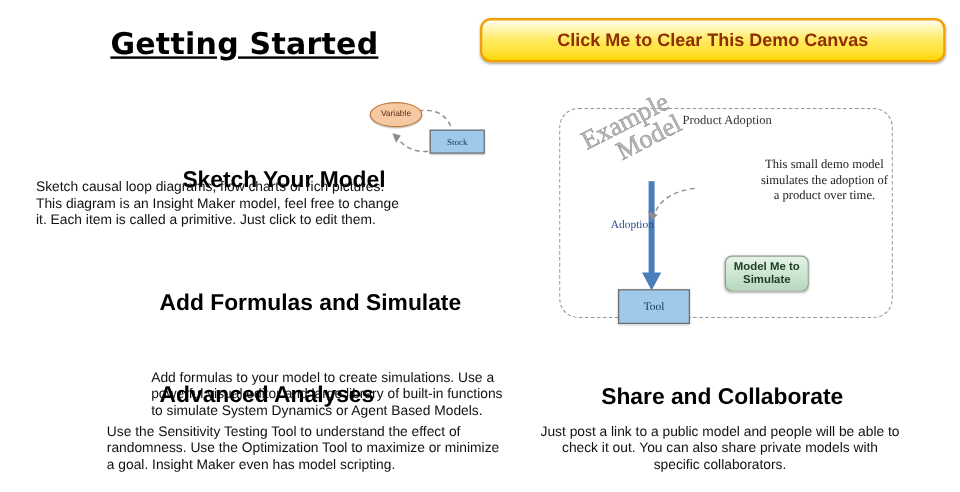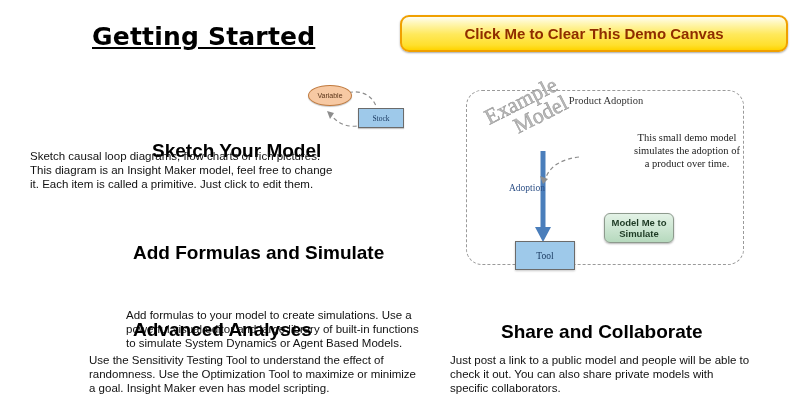--- a/index.html
+++ b/index.html
@@ -18,21 +18,21 @@
     white-space:nowrap;
   }
   .h-sec{
     font-family:"Liberation Sans", sans-serif;
     font-weight:bold;font-size:19px;color:#000;white-space:nowrap;
   }
   .body-txt{
     font-family:"Liberation Sans", sans-serif;
     font-size:11.5px;color:#111;line-height:14.2px;
   }
-  .center{text-align:left;}
+  .center{text-align:center;}
 
   
   .btn-clear{
     box-sizing:border-box;
     background:linear-gradient(to bottom,#fffdf2 0%,#fff7b8 18%,#ffe95c 52%,#ffe02e 85%,#ffd400 100%);
     border:2px solid #f0a000;
     border-radius:9px;
     box-shadow:0 1px 2px rgba(0,0,0,.35);
     color:#8f2d00;
     font-family:"Liberation Sans", sans-serif;

